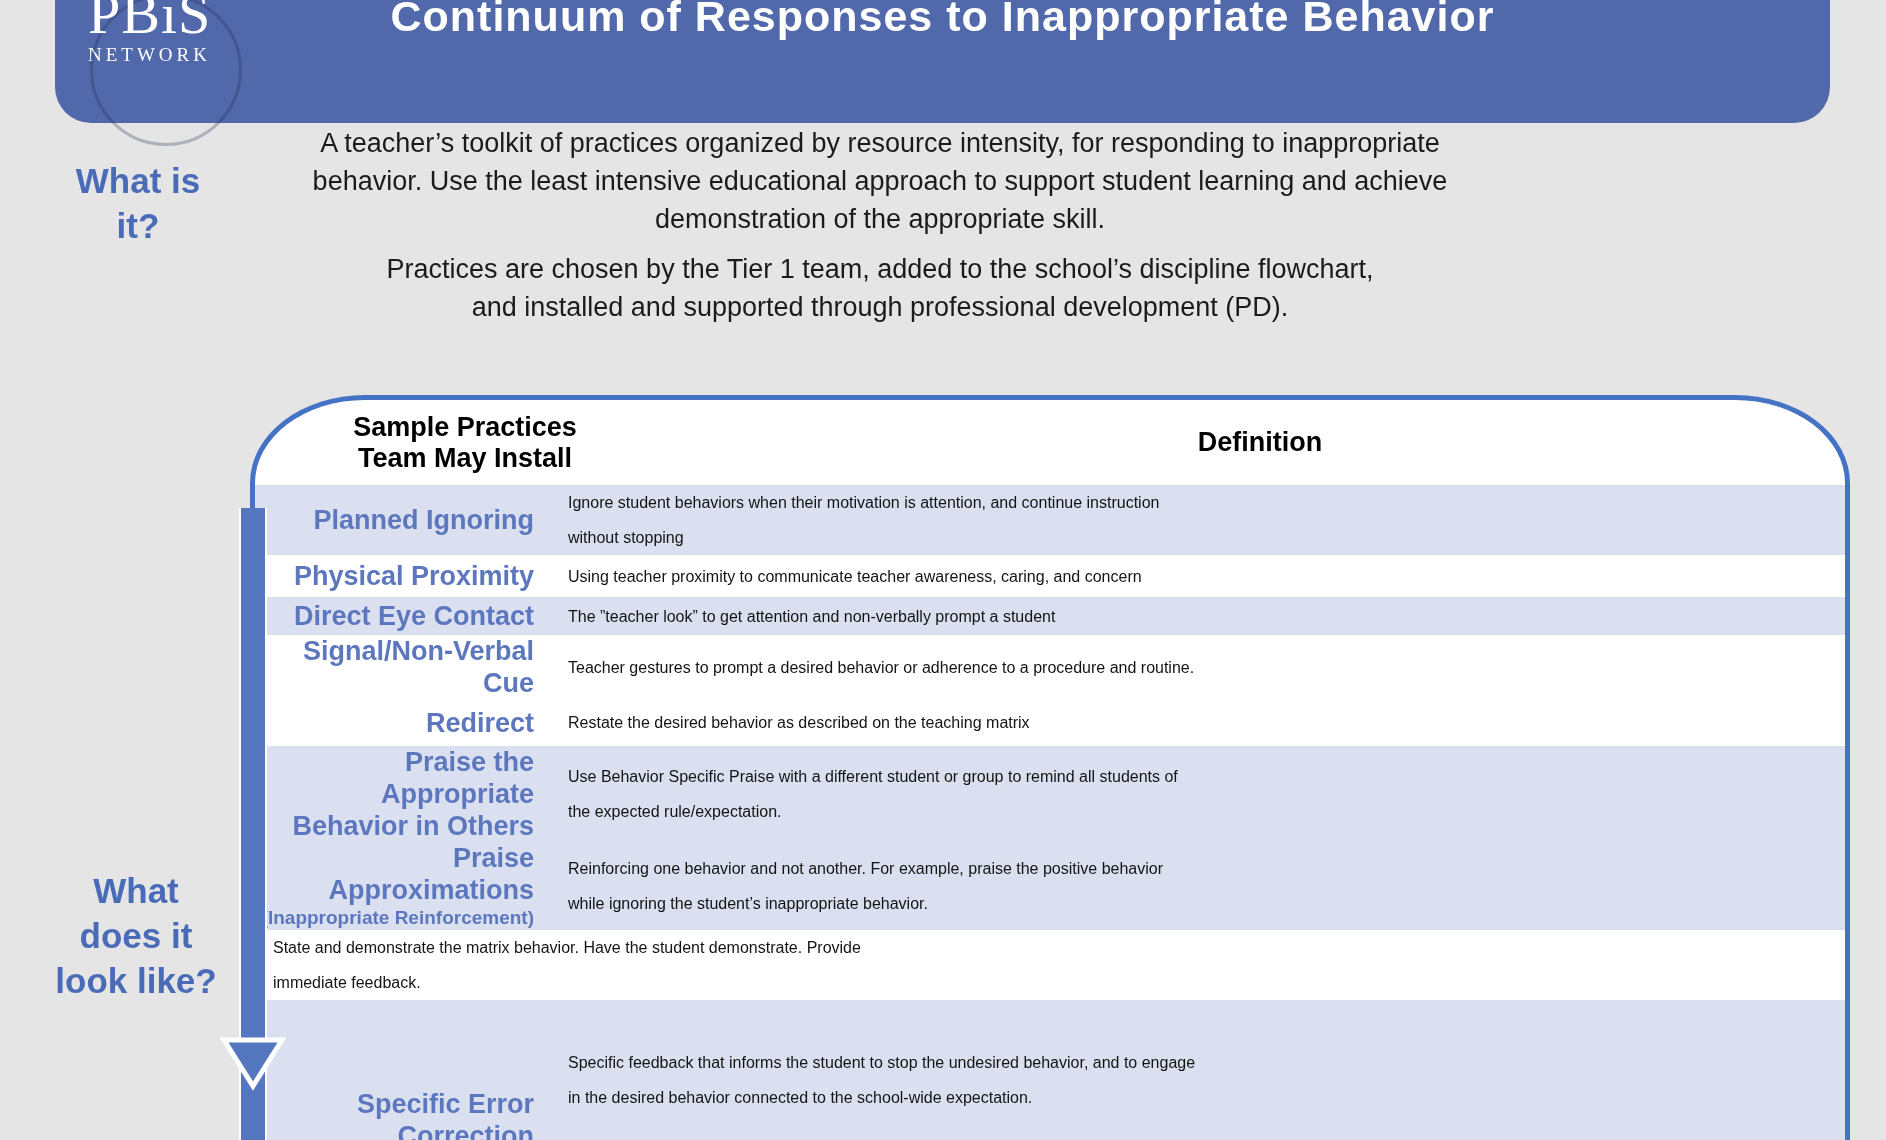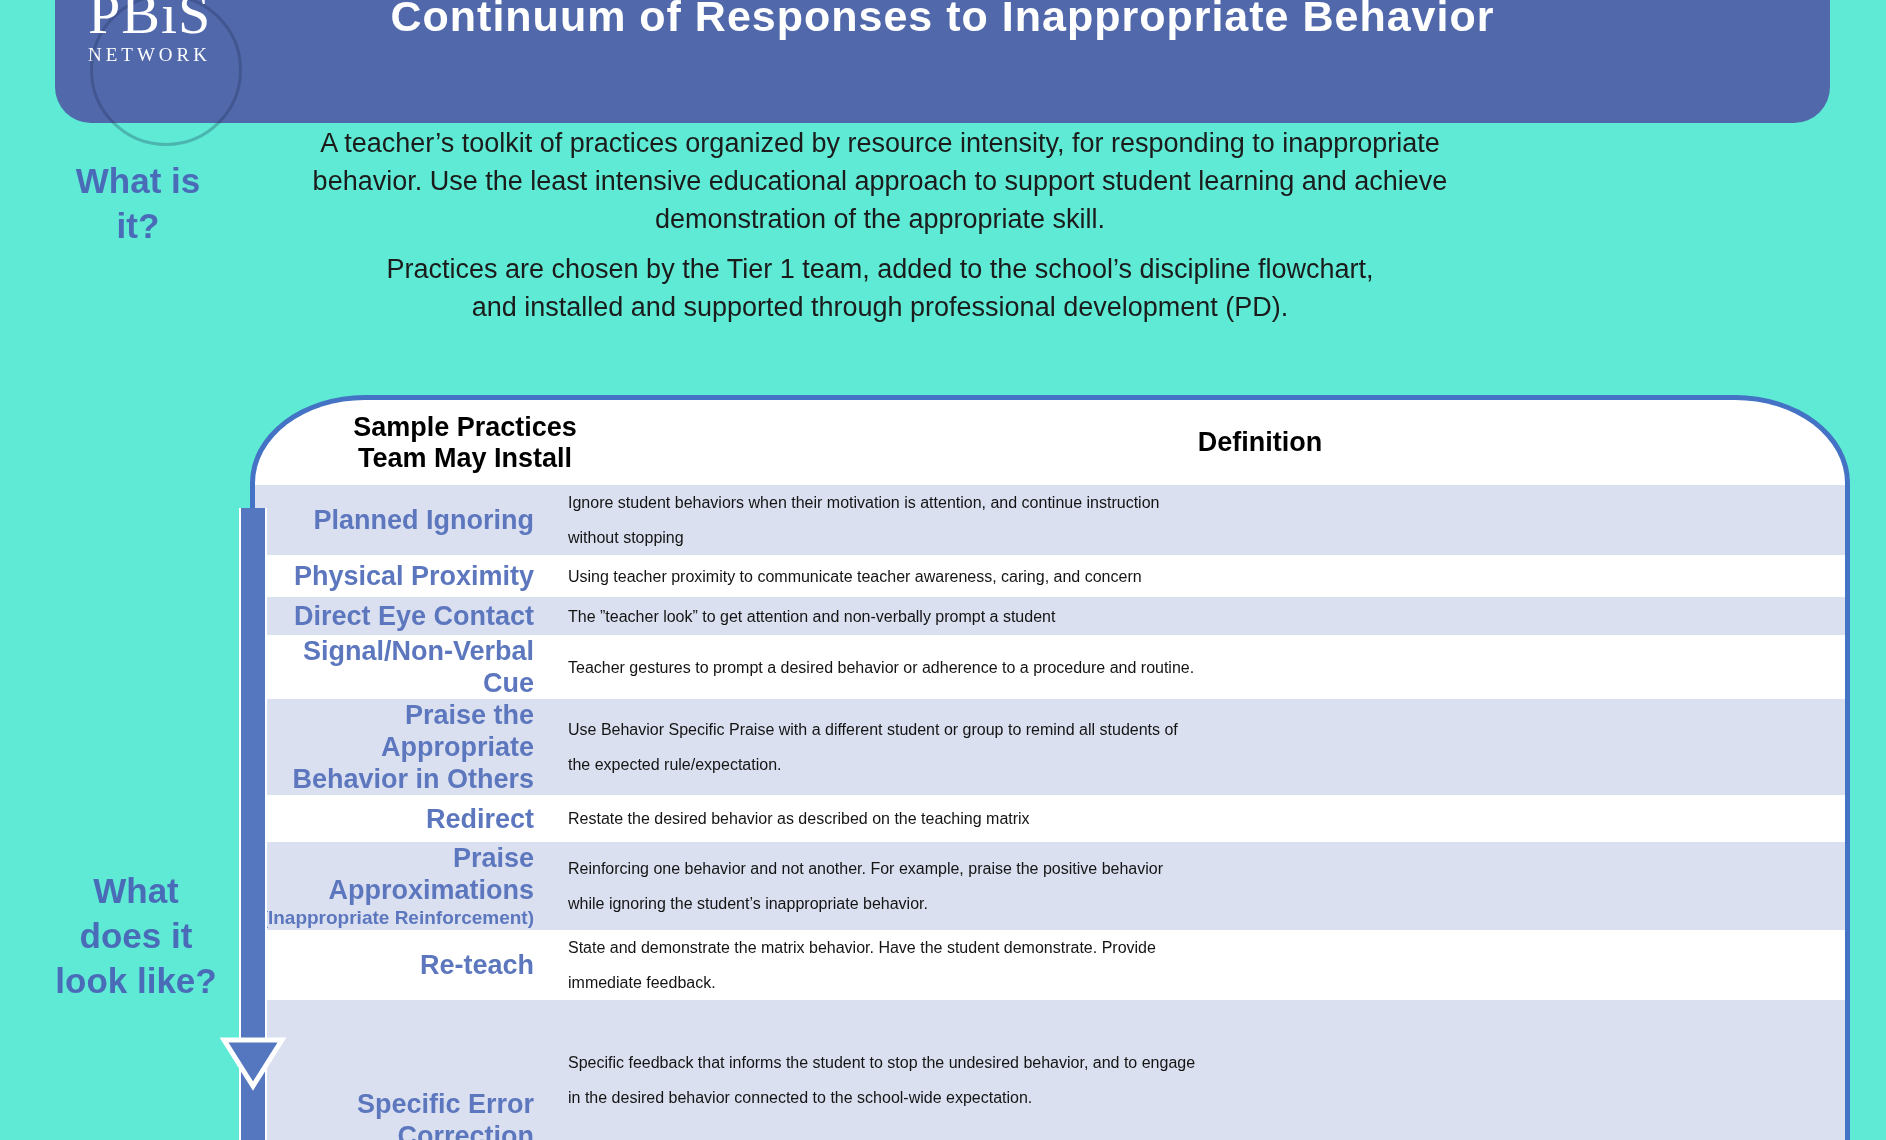--- a/index.html
+++ b/index.html
@@ -1,17 +1,17 @@
 <!DOCTYPE html>
 <html><head>
 <meta charset="utf-8">
 <style>
   html,body{margin:0;padding:0;}
   body{width:1886px;height:1140px;background:#fff;font-family:"Liberation Sans",sans-serif;}
-  .page{position:relative;width:1886px;height:1140px;overflow:hidden;background:#5eead4;}
+  .page{position:relative;width:1886px;height:1140px;overflow:hidden;background:#e5e5e5;}
 
   
   .banner{position:absolute;left:55px;top:-52px;width:1775px;height:175px;
     background:#5169AB;border-radius:36px;}
   .banner-title{position:absolute;left:0;top:44px;width:100%;text-align:center;
     color:#fff;font-size:43px;font-weight:bold;letter-spacing:1px;white-space:nowrap;}
   .banner-sub{position:absolute;left:0;top:100px;width:100%;text-align:center;
     color:#fff;font-size:28px;font-weight:bold;letter-spacing:1px;}
   .logo{position:absolute;left:33px;top:38px;width:160px;color:#fff;font-family:"Liberation Serif",serif;}
   .logo-circle{position:absolute;left:2px;top:8px;width:146px;height:146px;border-radius:50%;
@@ -106,40 +106,39 @@
     <div class="trow alt r3">
       <div class="cell-name">Direct Eye Contact</div>
       <div class="cell-def">The ”teacher look” to get attention and non-verbally prompt a student</div>
     </div>
 
     <div class="trow r4">
       <div class="cell-name">Signal/Non-Verbal Cue</div>
       <div class="cell-def">Teacher gestures to prompt a desired behavior or adherence to a procedure and routine.</div>
     </div>
 
+    <div class="trow r6">
+      <div class="cell-name">Redirect</div>
+      <div class="cell-def">Restate the desired behavior as described on the teaching matrix</div>
+    </div>
+
     <div class="trow alt r5">
       <div class="cell-name">Praise the Appropriate
 Behavior in Others</div>
       <div class="cell-def">Use Behavior Specific Praise with a different student or group to remind all students of
 the expected rule/expectation.</div>
-    </div>
-
-    <div class="trow r6">
-      <div class="cell-name">Redirect</div>
-      <div class="cell-def">Restate the desired behavior as described on the teaching matrix</div>
     </div>
 
     <div class="trow alt r7">
       <div class="cell-name"><span>Praise Approximations</span><span class="cell-note">(Inappropriate Reinforcement)</span></div>
       <div class="cell-def">Reinforcing one behavior and not another. For example, praise the positive behavior
 while ignoring the student’s inappropriate behavior.</div>
     </div>
 
     <div class="trow r8">
-      <div class="cell-name">Re-teach</div>
       <div class="cell-def">State and demonstrate the matrix behavior.  Have the student demonstrate. Provide
 immediate feedback.</div>
     </div>
 
     <div class="trow alt r9">
       <div class="cell-name">Specific Error
 Correction</div>
       <div class="cell-def">
         <span>Specific feedback that informs the student to stop the undesired behavior, and to engage
 in the desired behavior connected to the school-wide expectation.</span>

